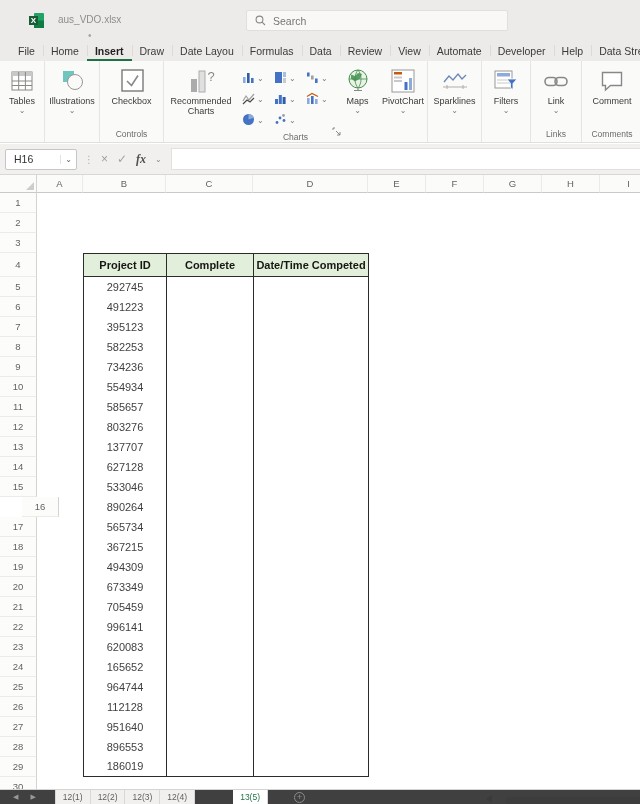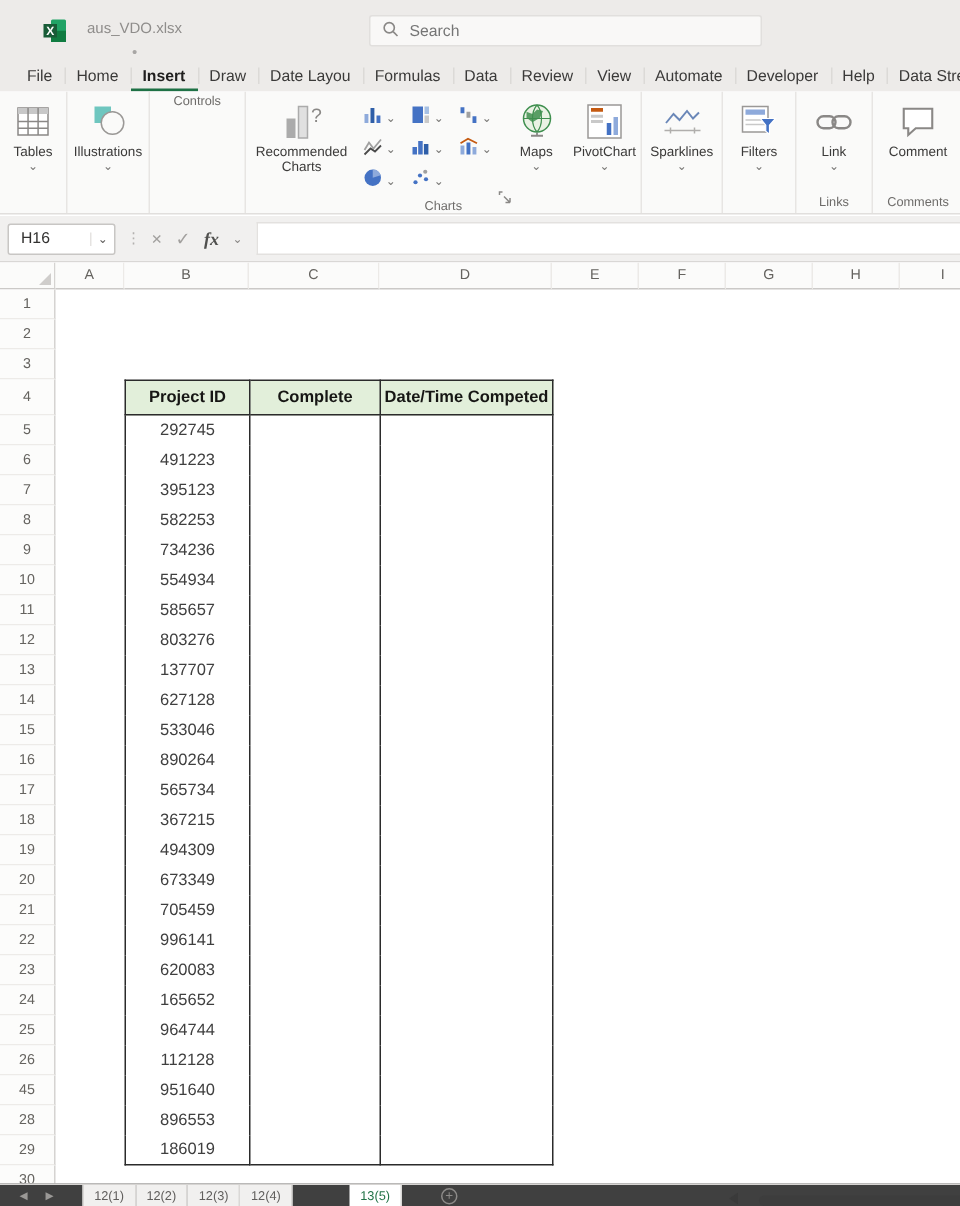--- a/index.html
+++ b/index.html
@@ -152,20 +152,31 @@
               </svg>
           </span>
           <span>Illustrations</span>
           <span class="chev">⌄</span>
         </div>
       </div>
       <div class="glabel"></div>
     </div>
 
     <div class="rgroup" style="width:64px">
+      <div class="gcontent">
+        <div class="bigbtn">
+          <span class="bicon">
+            <svg width="28" height="27" viewBox="0 0 28 27">
+                <rect x="4" y="2" width="21" height="21" fill="#fff" stroke="#7a7a78" stroke-width="1.4"></rect>
+                <path d="M9 13 l4.5 4.5 L20 7.5" fill="none" stroke="#8a8886" stroke-width="1.6"></path>
+              </svg>
+          </span>
+          <span>Checkbox</span>
+        </div>
+      </div>
       <div class="glabel">Controls</div>
     </div>
 
     <div class="rgroup" style="width:264px">
       <div class="gcontent" style="justify-content:flex-start; padding-left:2px;">
         <div class="bigbtn" style="width:72px">
           <span class="bicon">
             <svg width="30" height="27" viewBox="0 0 30 27">
                 <rect x="5" y="11" width="6" height="13" fill="#ababab"></rect>
                 <rect x="13" y="3" width="6" height="21" fill="#e0e0e0" stroke="#ababab"></rect>
@@ -387,32 +398,32 @@
         <div class="rowhdr" style="height: 20px;">6</div>
         <div class="rowhdr" style="height: 20px;">7</div>
         <div class="rowhdr" style="height: 20px;">8</div>
         <div class="rowhdr" style="height: 20px;">9</div>
         <div class="rowhdr" style="height: 20px;">10</div>
         <div class="rowhdr" style="height: 20px;">11</div>
         <div class="rowhdr" style="height: 20px;">12</div>
         <div class="rowhdr" style="height: 20px;">13</div>
         <div class="rowhdr" style="height: 20px;">14</div>
         <div class="rowhdr" style="height: 20px;">15</div>
-        <div class="rowhdr" style="height: 20px;">16</div>
+        <div class="rowhdr" style="height: 20px; margin-left: 22px;">16</div>
         <div class="rowhdr" style="height: 20px;">17</div>
         <div class="rowhdr" style="height: 20px;">18</div>
         <div class="rowhdr" style="height: 20px;">19</div>
         <div class="rowhdr" style="height: 20px;">20</div>
         <div class="rowhdr" style="height: 20px;">21</div>
         <div class="rowhdr" style="height: 20px;">22</div>
         <div class="rowhdr" style="height: 20px;">23</div>
         <div class="rowhdr" style="height: 20px;">24</div>
         <div class="rowhdr" style="height: 20px;">25</div>
         <div class="rowhdr" style="height: 20px;">26</div>
-        <div class="rowhdr" style="height: 20px;">45</div>
+        <div class="rowhdr" style="height: 20px;">27</div>
         <div class="rowhdr" style="height: 20px;">28</div>
         <div class="rowhdr" style="height: 20px;">29</div>
         <div class="rowhdr" style="height: 20px;">30</div>
     </div>
 
     <table class="wtable">
       <colgroup>
           <col style="width:83px">
           <col style="width:87px">
           <col style="width:115px">

